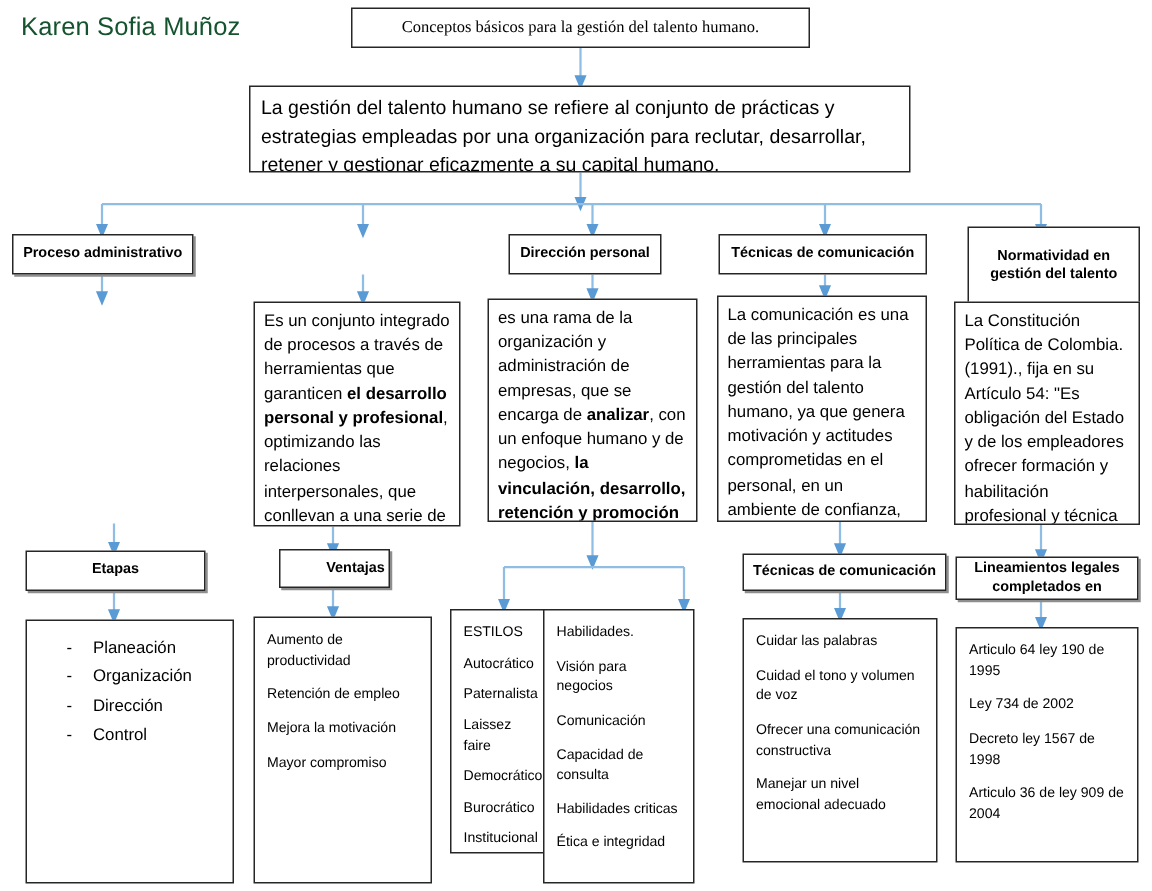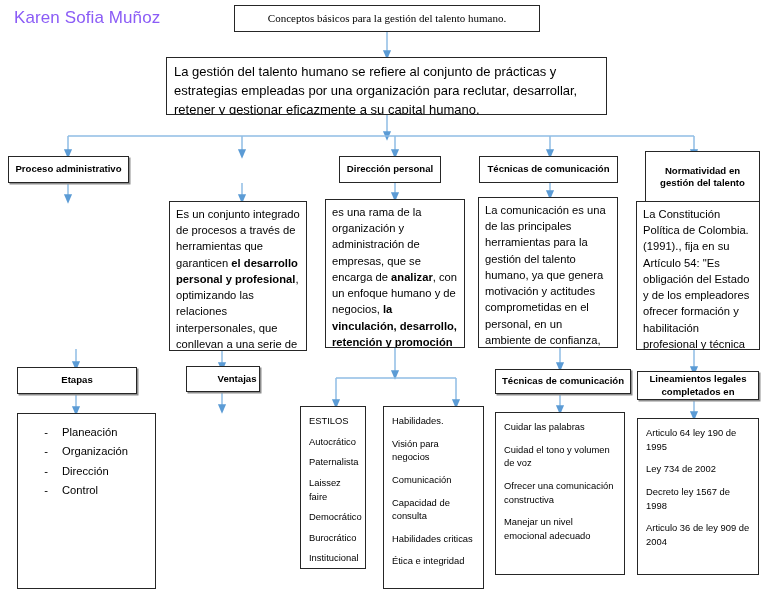--- a/index.html
+++ b/index.html
@@ -7,21 +7,21 @@
     width:768px;height:594px;position:relative;overflow:hidden;
     font-family:"Liberation Sans","DejaVu Sans",sans-serif;
     color:#000;
   }
   #canvas{position:absolute;left:0;top:0;width:768px;height:594px;}
   svg.conn{position:absolute;left:0;top:0;width:768px;height:594px;pointer-events:none;}
 
   .author{
     position:absolute;left:14px;top:8px;
     font-size:17px;font-weight:400;letter-spacing:.1px;
-    color:#8b5cf6;white-space:nowrap;
+    color:#14532d;white-space:nowrap;
   }
 
   .box{
     position:absolute;box-sizing:border-box;
     border:1.4px solid #262626;background:#ffffff;
     overflow:hidden;
   }
   .box.shadow{box-shadow:1.5px 1.5px 0 #8e8e8e;}
 
   
@@ -130,33 +130,39 @@
         <span>Dirección</span>
       </div>
       <div class="li">
         <span class="dash">-</span>
         <span>Control</span>
       </div>
     </div>
 
   <div class="box desc-box" style="left:169px;top:201px;width:138px;height:150px;">Es un conjunto integrado de procesos a través de herramientas que garanticen <b>el desarrollo personal y profesional</b>, optimizando las relaciones interpersonales, que conllevan a una serie de</div>
   <div class="box sub-box shadow" style="left:186px;top:366px;width:74px;height:26px;padding-left:32px;">Ventajas</div>
+  <div class="box list-box" style="left:169px;top:411px;width:119px;height:178px;">
+      <div class="li">Aumento de productividad</div>
+      <div class="li">Retención de empleo</div>
+      <div class="li">Mejora la motivación</div>
+      <div class="li">Mayor compromiso</div>
+    </div>
 
   <div class="box cat-box" style="left:339px;top:156px;width:102px;height:27px;">Dirección personal</div>
   <div class="box desc-box" style="left:325px;top:199px;width:140px;height:149px;">es una rama de la organización y administración de empresas, que se encarga de <b>analizar</b>, con un enfoque humano y de negocios, <b>la vinculación, desarrollo, retención y promoción de las</b></div>
   <div class="box list-box tight" style="left:300px;top:406px;width:66px;height:163px;">
       <div class="li">ESTILOS</div>
       <div class="li">Autocrático</div>
       <div class="li">Paternalista</div>
       <div class="li">Laissez faire</div>
       <div class="li">Democrático</div>
       <div class="li">Burocrático</div>
       <div class="li">Institucional</div>
     </div>
-  <div class="box list-box" style="left:383px;top:406px;width:101px;height:183px;">
+  <div class="box list-box" style="left:362px;top:406px;width:101px;height:183px;">
       <div class="li">Habilidades.</div>
       <div class="li">Visión para negocios</div>
       <div class="li">Comunicación</div>
       <div class="li">Capacidad de consulta</div>
       <div class="li">Habilidades criticas</div>
       <div class="li">Ética e integridad</div>
     </div>
 
   <div class="box cat-box" style="left:479px;top:156px;width:139px;height:27px;">Técnicas de comunicación</div>
   <div class="box desc-box" style="left:478px;top:197px;width:140px;height:151px;">La comunicación es una de las principales herramientas para la gestión del talento humano, ya que genera motivación y actitudes comprometidas en el personal, en un ambiente de confianza, para escuchar y ser escuchados.</div>

